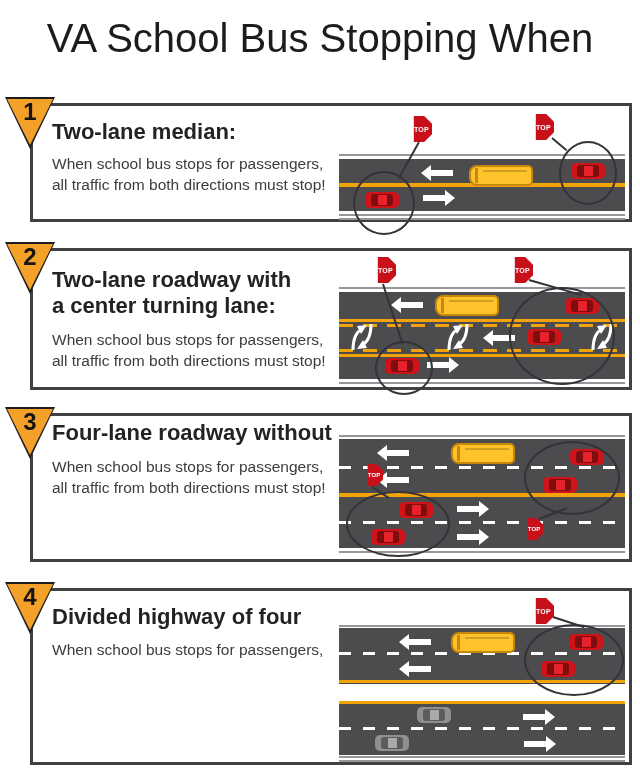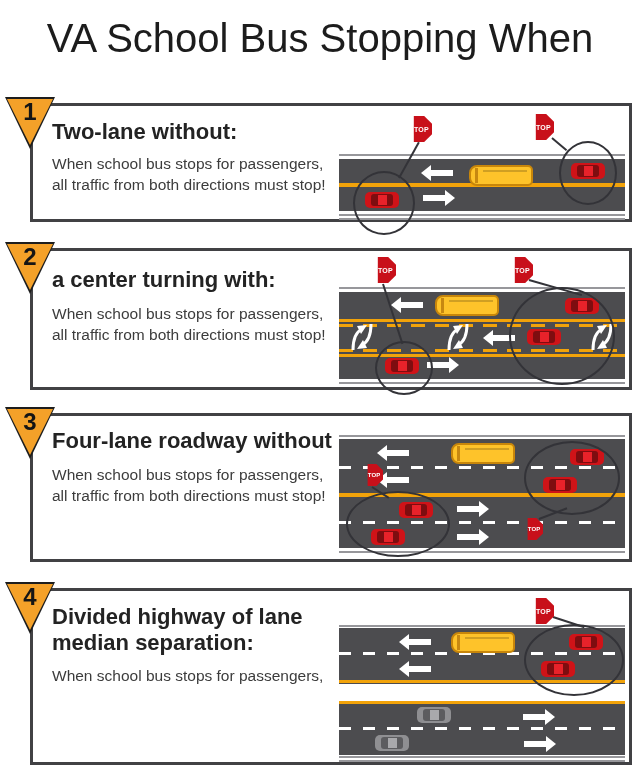--- a/index.html
+++ b/index.html
@@ -79,21 +79,21 @@
 
 <h1 class="title">VA School Bus Stopping When</h1>
 
 <section class="panel p1">
   <div class="badge">
     <div class="tri-border"></div>
     <div class="tri-fill"></div>
     <div class="num">1</div>
   </div>
   <div class="text" style="padding-top:13px;">
-    <div class="hline">Two-lane without:</div>
+    <div class="hline">Two-lane median:</div>
     <div class="body">
       <div class="bline">When school bus stops for passengers,</div>
       <div class="bline">all traffic from both directions must stop!</div>
     </div>
   </div>
   <div class="diag" style="top:8px;height:106px;">
     <div class="abs edge" style="left:0;right:0;top:40px;"></div>
     <div class="abs road" style="left:0;right:0;top:45px;height:52px;"></div>
     <div class="abs edge" style="left:0;right:0;top:100px;"></div>
     <div class="abs edge" style="left:0;right:0;top:104px;"></div>
@@ -116,21 +116,22 @@
   </div>
 </section>
 
 <section class="panel p2">
   <div class="badge">
     <div class="tri-border"></div>
     <div class="tri-fill"></div>
     <div class="num">2</div>
   </div>
   <div class="text" style="padding-top:16px;">
-    <div class="hline">a center turning with:</div>
+    <div class="hline">Two-lane roadway with</div>
+    <div class="hline">a center turning lane:</div>
     <div class="body" style="margin-top:10px;">
       <div class="bline">When school bus stops for passengers,</div>
       <div class="bline">all traffic from both directions must stop!</div>
     </div>
   </div>
   <div class="diag" style="top:6px;height:134px;">
     <div class="abs edge" style="left:0;right:0;top:30px;"></div>
     <div class="abs road" style="left:0;right:0;top:35px;height:87px;"></div>
     <div class="abs edge" style="left:0;right:0;top:125px;"></div>
     <div class="abs yline" style="left:0;right:0;top:62px;height:3px;"></div>
@@ -174,21 +175,21 @@
       </div>
   </div>
 </section>
 
 <section class="panel p3">
   <div class="badge">
     <div class="tri-border"></div>
     <div class="tri-fill"></div>
     <div class="num">3</div>
   </div>
-  <div class="text" style="padding-top:12px;">
+  <div class="text" style="padding-top:4px;">
     <div class="hline">Four-lane roadway without</div>
     <div class="body" style="margin-top:10px;">
       <div class="bline">When school bus stops for passengers,</div>
       <div class="bline">all traffic from both directions must stop!</div>
     </div>
   </div>
   <div class="diag" style="top:6px;height:140px;">
     <div class="abs edge" style="left:0;right:0;top:13px;"></div>
     <div class="abs road" style="left:0;right:0;top:17px;height:109px;"></div>
     <div class="abs edge" style="left:0;right:0;top:129px;"></div>
@@ -217,22 +218,21 @@
   </div>
 </section>
 
 <section class="panel p4">
   <div class="badge">
     <div class="tri-border"></div>
     <div class="tri-fill"></div>
     <div class="num">4</div>
   </div>
   <div class="text" style="padding-top:13px;">
-    <div class="hline">Divided highway of lane</div>
-    <div class="hline">median separation:</div>
+    <div class="hline">Divided highway of four</div>
     <div class="body" style="margin-top:9px;">
       <div class="bline">When school bus stops for passengers,</div>
     </div>
   </div>
   <div class="diag" style="top:6px;height:165px;">
     <div class="abs edge" style="left:0;right:0;top:28px;"></div>
     <div class="abs road" style="left:0;right:0;top:31px;height:56px;"></div>
     <div class="abs yline" style="left:0;right:0;top:83px;height:3px;"></div>
     <div class="abs dw" style="left:0;right:0;top:55px;"></div>
     <div class="ar l" style="left:70px;top:42px;"></div>

